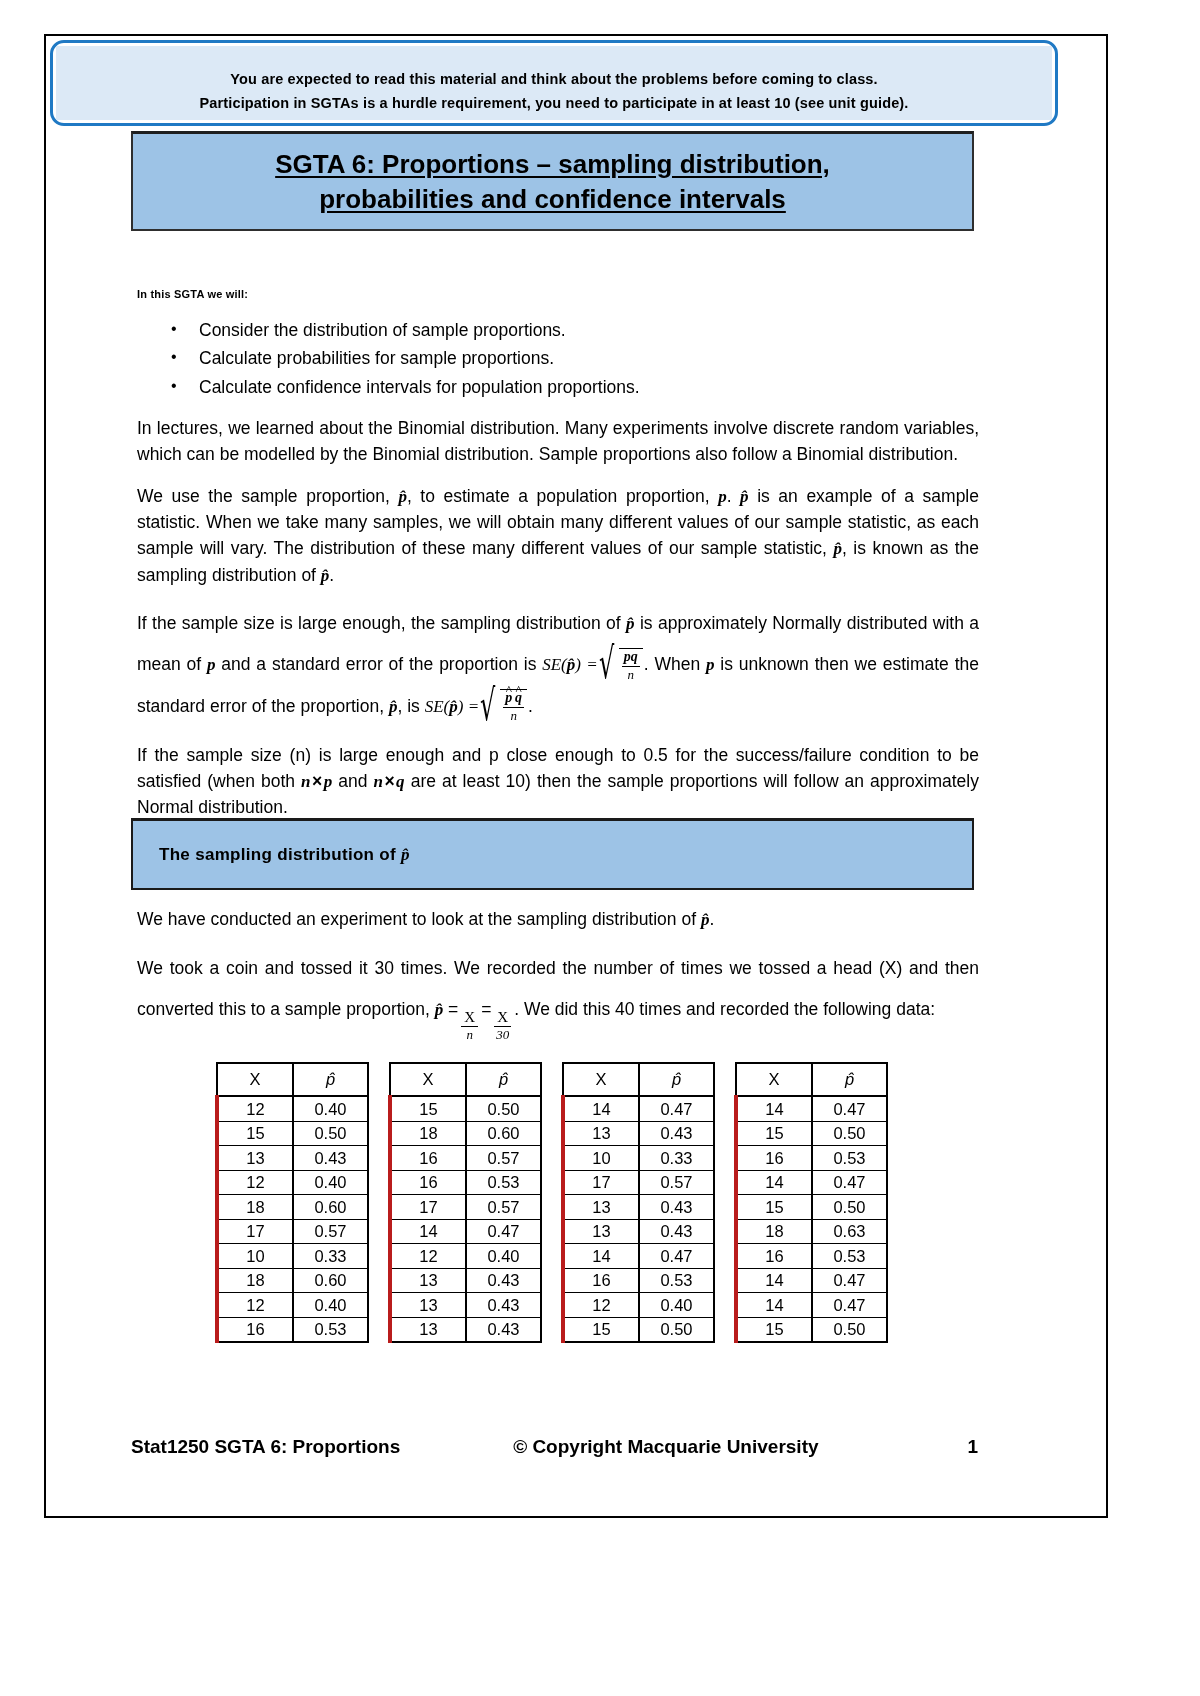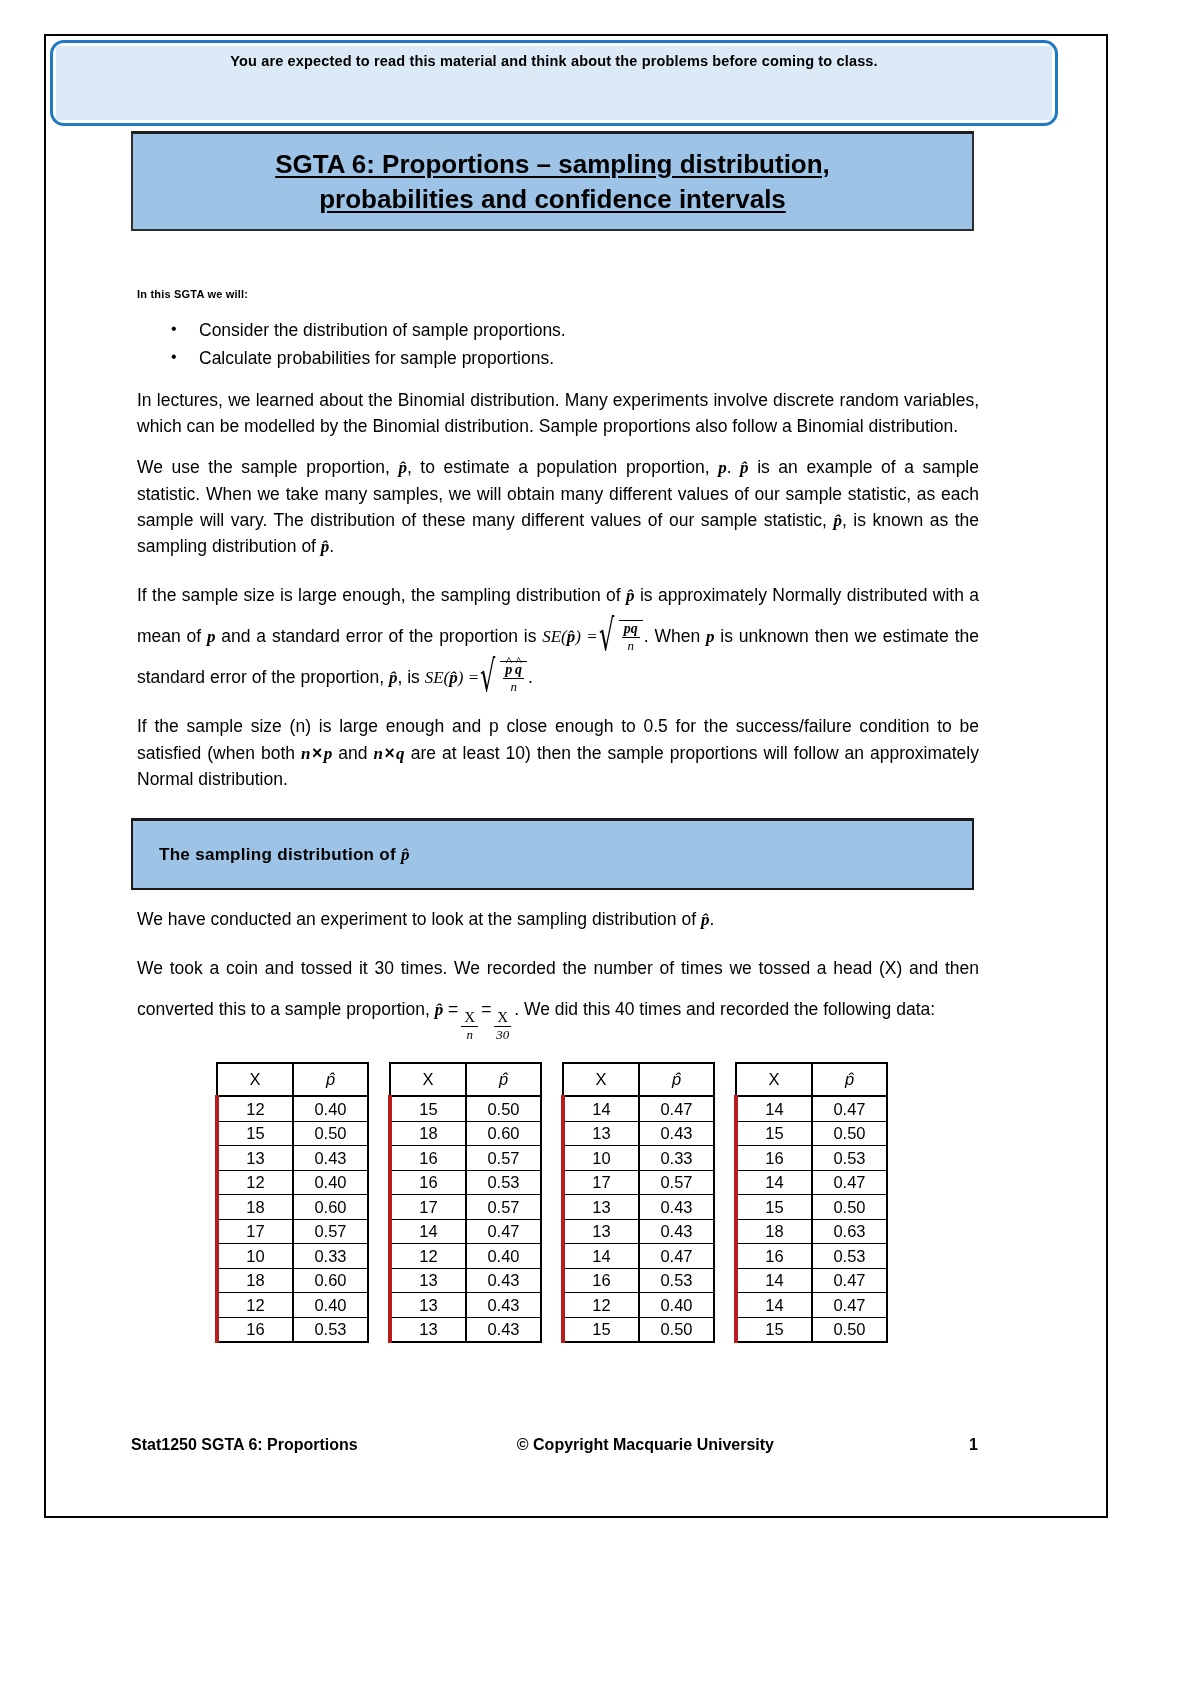--- a/index.html
+++ b/index.html
@@ -40,21 +40,21 @@
     box-sizing: border-box;
     padding: 3px;
   }
   .notice-inner {
     background: #DCE9F6;
     width: 100%;
     height: 100%;
     box-sizing: border-box;
     display: flex;
     flex-direction: column;
-    justify-content: space-between;
+    justify-content: flex-end;
     align-items: center;
     padding: 4px 12px;
   }
   .notice-line {
     font-size: 14.5px;
     font-weight: bold;
     letter-spacing: 0.15px;
     line-height: 1.65;
     text-align: center;
     white-space: nowrap;
@@ -282,52 +282,54 @@
   }
 
   
   .footer {
     position: absolute;
     left: 131px;
     top: 1436px;
     width: 847px;
     display: flex;
     align-items: baseline;
-    font-size: 16px;
+    font-size: 19px;
     font-weight: bold;
   }
   .footer .left { flex: 0 0 auto; }
   .footer .center { flex: 1 1 auto; text-align: center; padding-right: 36px;}
   .footer .right { flex: 0 0 auto; }
 </style>
 </head>
 <body>
 
 <div class="page-frame"></div>
 
 <div class="notice-box">
   <div class="notice-inner">
     <div class="notice-line">You are expected to read this material and think about the problems before coming to class.</div>
+    <div class="notice-line">Participation in SGTAs is a hurdle requirement, you need to participate in at least 10 (see unit guide).</div>
   </div>
 </div>
 
 <div class="title-banner">
   <div class="title-text">
     <span>SGTA 6: Proportions – sampling distribution,</span><br>
     <span>probabilities and confidence intervals</span>
   </div>
 </div>
 
 <div class="content">
 
   <p class="lead-bold">In this SGTA we will:</p>
 
   <ul class="bullets">
     <li>Consider the distribution of sample proportions.</li>
     <li>Calculate probabilities for sample proportions.</li>
+    <li>Calculate confidence intervals for population proportions.</li>
   </ul>
 
   <p class="body">In lectures, we learned about the Binomial distribution. Many experiments involve discrete random variables, which can be modelled by the Binomial distribution. Sample proportions also follow a Binomial distribution.</p>
 
   <p class="body"><span>We use the sample proportion, </span><span class="mathi">p̂</span><span>, to estimate a population proportion, </span><span class="mathi">p</span><span>. </span><span class="mathi">p̂</span><span> is an example of a sample statistic. When we take many samples, we will obtain many different values of our sample statistic, as each sample will vary. The distribution of these many different values of our sample statistic, </span><span class="mathi">p̂</span><span>, is known as the sampling distribution of </span><span class="mathi">p̂</span><span>.</span></p>
 
   <p class="body tall"><span>If the sample size is large enough, the sampling distribution of </span><span class="mathi">p̂</span><span> is approximately Normally distributed with a mean of </span><span class="mathi">p</span><span> and a standard error of the proportion is </span><span class="se-label"><span>SE</span>(<span class="mathi">p̂</span>)&nbsp;<span>=</span></span><span class="sqrt">
         <span class="sqrt-sign">√</span>
         <span class="sqrt-body">
           <span class="frac-num">pq</span>

